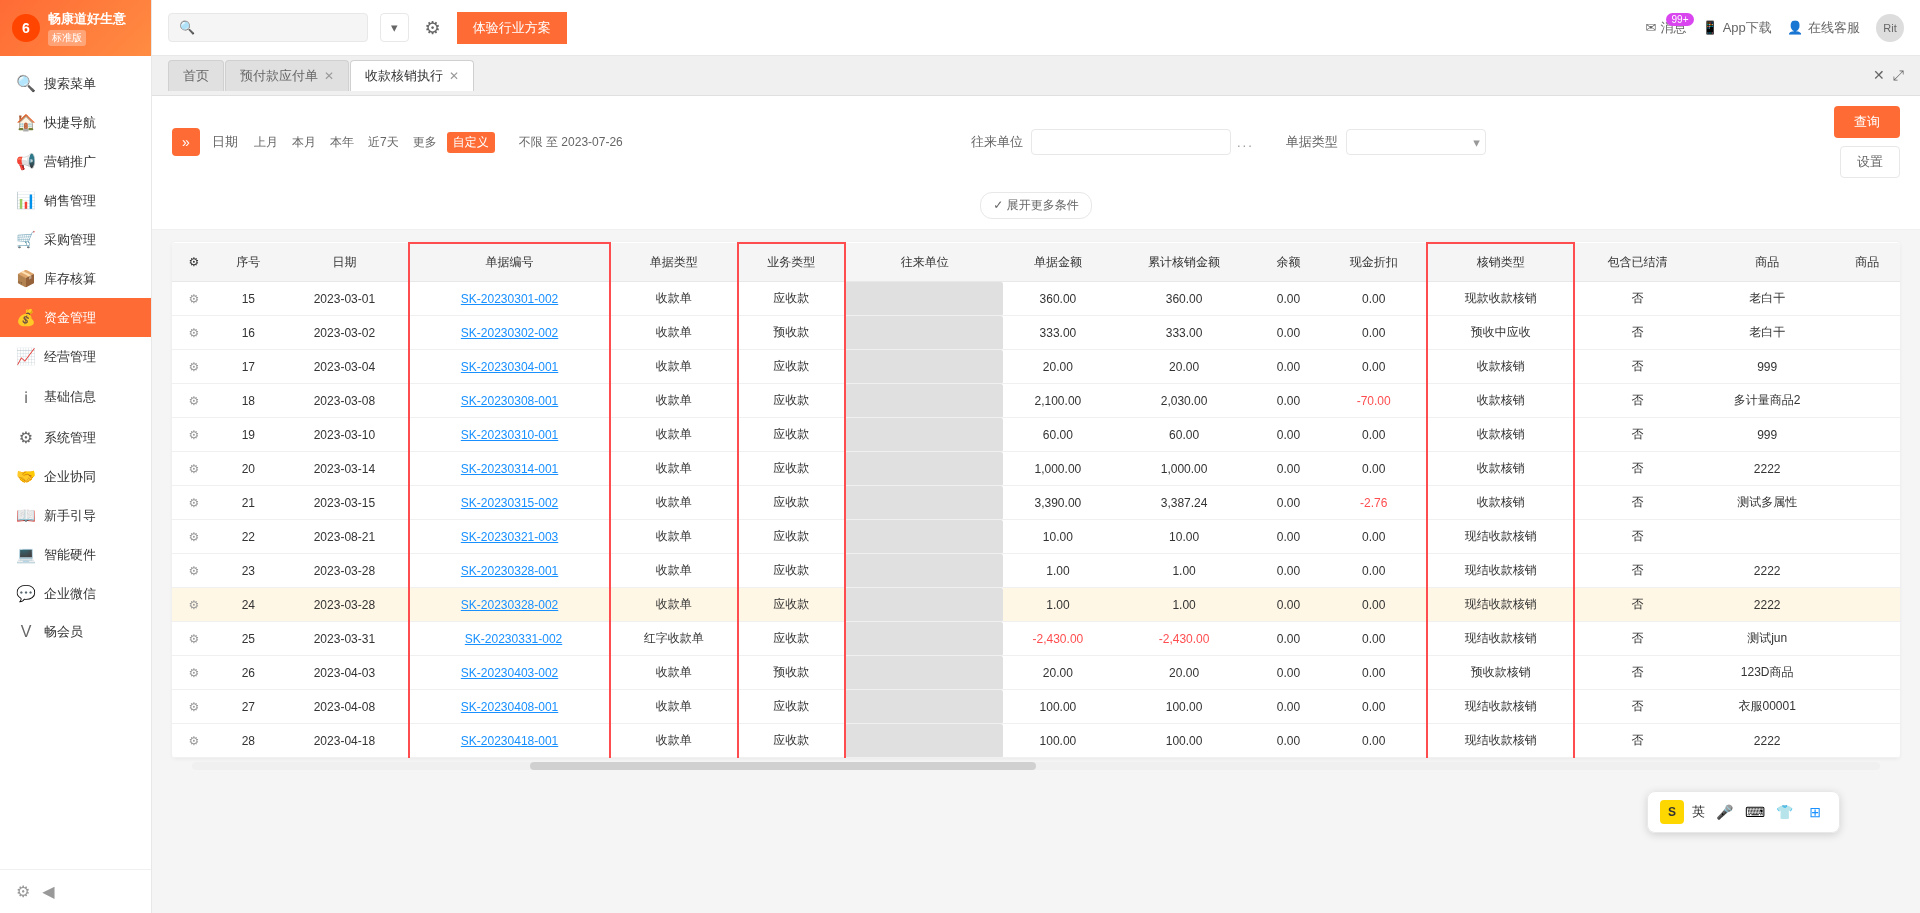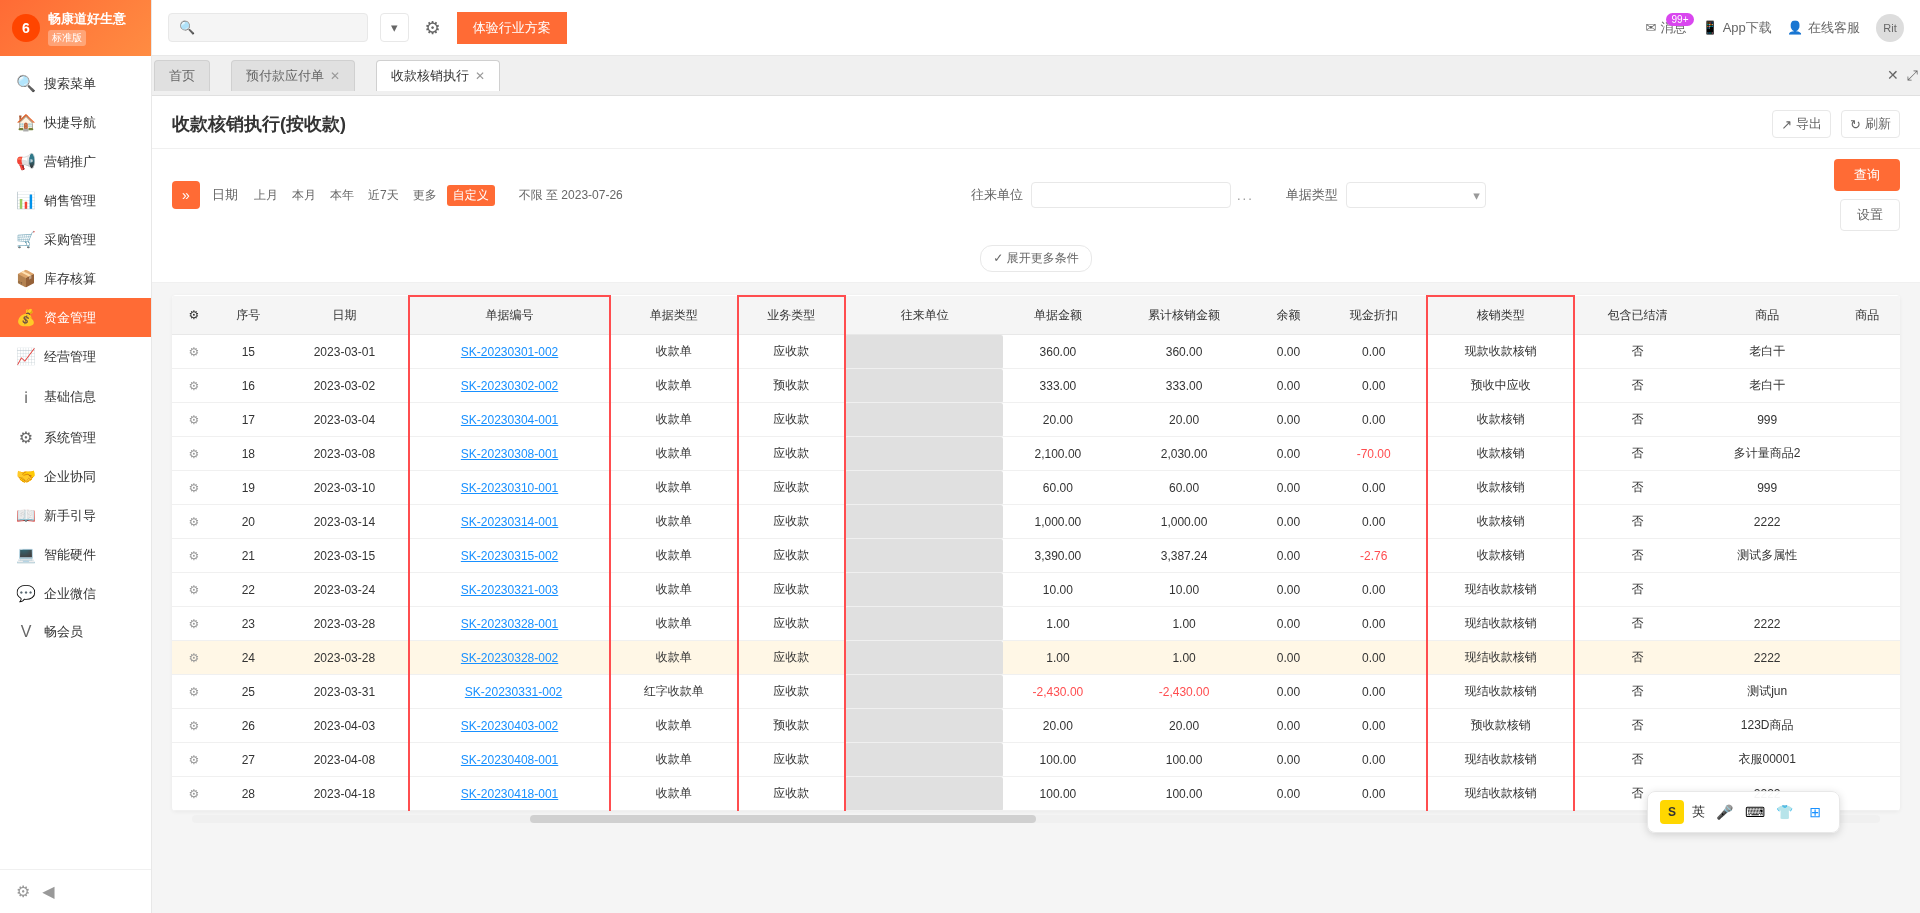--- a/index.html
+++ b/index.html
@@ -30,21 +30,21 @@
     .topbar-industry-btn { background: #ff6b35; color: #fff; border: none; border-radius: 0; padding: 7px 16px; cursor: pointer; font-size: 13px; }
     .topbar-spacer { flex: 1; }
     .topbar-right { display: flex; align-items: center; gap: 16px; }
     .topbar-msg { display: flex; align-items: center; gap: 4px; color: #666; font-size: 13px; cursor: pointer; position: relative; }
     .topbar-badge { background: #d946ef; color: #fff; border-radius: 8px; font-size: 10px; padding: 1px 6px; position: absolute; top: -6px; right: -8px; }
     .topbar-app { display: flex; align-items: center; gap: 4px; color: #666; font-size: 13px; cursor: pointer; }
     .topbar-service { display: flex; align-items: center; gap: 4px; color: #666; font-size: 13px; cursor: pointer; }
     .topbar-avatar { width: 28px; height: 28px; border-radius: 50%; background: #ddd; }
 
     
-    .tabbar { height: 40px; background: #f0f0f0; display: flex; align-items: center; padding: 0 2px; gap: 21px; border-bottom: 1px solid #e0e0e0; }
+    .tabbar { height: 40px; background: #f0f0f0; display: flex; align-items: center; padding: 0 16px; gap: 1px; border-bottom: 1px solid #e0e0e0; }
     .tab { display: flex; align-items: center; gap: 6px; padding: 6px 14px; border-radius: 4px 4px 0 0; cursor: pointer; font-size: 13px; color: #666; background: #e0e0e0; border: 1px solid #d0d0d0; border-bottom: none; }
     .tab.active { background: #fff; color: #333; border-color: #d0d0d0; }
     .tab-close { color: #999; font-size: 12px; cursor: pointer; }
     .tabbar-controls { margin-left: auto; display: flex; gap: 8px; color: #666; font-size: 16px; cursor: pointer; }
 
     
     .page { flex: 1; overflow: hidden; display: flex; flex-direction: column; background: #f5f5f5; }
     .page-header { background: #fff; padding: 14px 20px 10px; display: flex; align-items: center; justify-content: space-between; border-bottom: 1px solid #f0f0f0; }
     .page-title { font-size: 18px; font-weight: 600; color: #333; }
     .page-header-actions { display: flex; gap: 10px; }
@@ -216,33 +216,20 @@
         <span class="tab-close">✕</span>
       </div>
       <div class="tabbar-controls">
         <span style="font-size:14px;">✕</span>
         <span style="font-size:14px;">⤢</span>
       </div>
     </div>
 
   <div class="page">
 
-    <div class="page-header">
-      <span class="page-title">收款核销执行(按收款)</span>
-      <div class="page-header-actions">
-        <button class="header-action-btn">
-          <span>↗</span>
-          <span>导出</span>
-        </button>
-        <button class="header-action-btn">
-          <span>↻</span>
-          <span>刷新</span>
-        </button>
-      </div>
-    </div>
 
     <div class="filter-bar">
       <div class="filter-row">
         <button class="filter-expand-btn">»</button>
         <span class="filter-label">日期</span>
         <div class="filter-date-options" id="date-options">
             <span class="filter-date-btn">上月</span>
             <span class="filter-date-btn">本月</span>
             <span class="filter-date-btn">本年</span>
             <span class="filter-date-btn">近7天</span>
@@ -413,21 +400,21 @@
                 <td>0.00</td>
                 <td class="negative">-2.76</td>
                 <td style="border-left: 2px solid rgb(255, 77, 79); border-right: 2px solid rgb(255, 77, 79);">收款核销</td>
                 <td>否</td>
                 <td>测试多属性</td>
                 <td></td>
               </tr>
               <tr>
                 <td class="settings-col">⚙</td>
                 <td>22</td>
-                <td>2023-03-24</td>
+                <td>2023-08-21</td>
                 <td style="border-left: 2px solid rgb(255, 77, 79); border-right: 2px solid rgb(255, 77, 79);"><span class="link">SK-20230321-003</span></td>
                 <td>收款单</td>
                 <td style="border-left: 2px solid rgb(255, 77, 79); border-right: 2px solid rgb(255, 77, 79);">应收款</td>
                 <td style="color: rgb(204, 204, 204); background: linear-gradient(90deg, rgb(224, 224, 224) 0%, rgb(224, 224, 224) 100%); border-radius: 2px;"><div style="width: 80px; height: 14px; background: rgb(224, 224, 224); border-radius: 2px; display: inline-block;"></div></td>
                 <td>10.00</td>
                 <td>10.00</td>
                 <td>0.00</td>
                 <td>0.00</td>
                 <td style="border-left: 2px solid rgb(255, 77, 79); border-right: 2px solid rgb(255, 77, 79);">现结收款核销</td>
                 <td>否</td>

